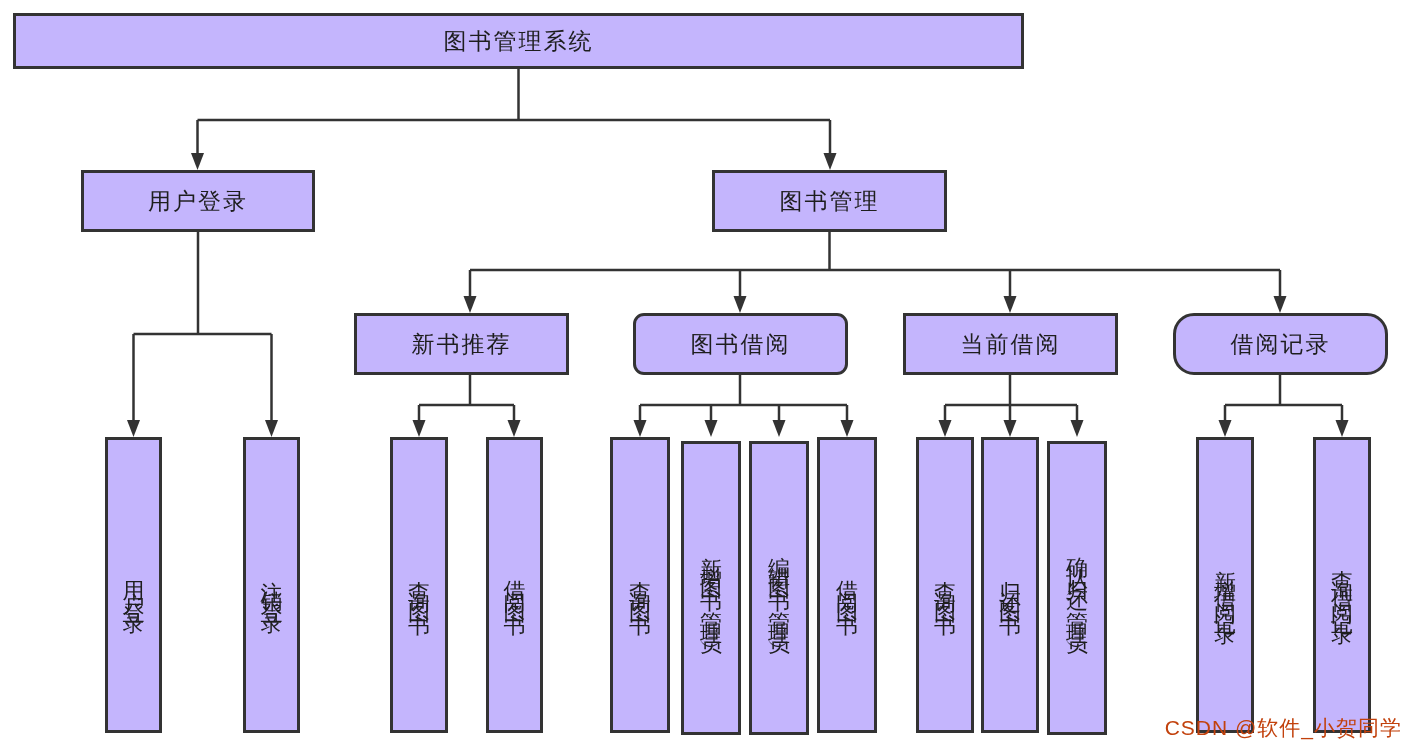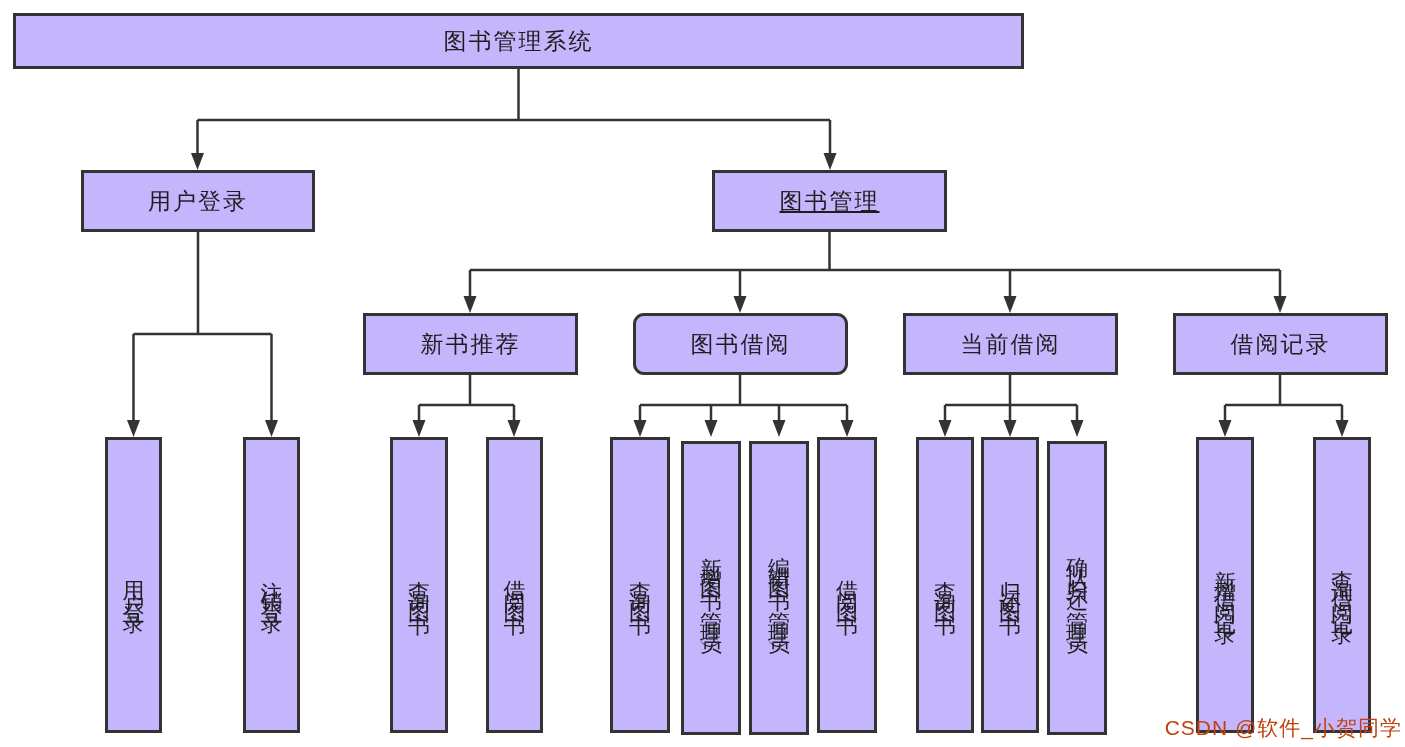--- a/index.html
+++ b/index.html
@@ -128,34 +128,34 @@
     </g>
   </svg>
 
   <div class="box hnode" style="left:13px; top:13px; width:1011px; height:56px;">
     <span>图书管理系统</span>
   </div>
 
   <div class="box hnode" style="left:81px; top:170px; width:234px; height:62px;">
     <span>用户登录</span>
   </div>
-  <div class="box hnode" style="left:712px; top:170px; width:235px; height:62px;text-decoration:underline;">
+  <div class="box hnode" style="left:712px; top:170px; width:235px; height:62px;">
     <span>图书管理</span>
   </div>
 
-  <div class="box hnode" style="left:363px; top:313px; width:215px; height:62px;">
+  <div class="box hnode" style="left:354px; top:313px; width:215px; height:62px;">
     <span>新书推荐</span>
   </div>
   <div class="box hnode" style="left:633px; top:313px; width:215px; height:62px;border-radius:11px;">
     <span>图书借阅</span>
   </div>
   <div class="box hnode" style="left:903px; top:313px; width:215px; height:62px;">
     <span>当前借阅</span>
   </div>
-  <div class="box hnode" style="left:1173px; top:313px; width:215px; height:62px;">
+  <div class="box hnode" style="left:1173px; top:313px; width:215px; height:62px;border-radius:21px;">
     <span>借阅记录</span>
   </div>
 
   <div class="box vnode" style="left:105px; top:437px; width:57px; height:296px;">
     <span>用户登录</span>
   </div>
   <div class="box vnode" style="left:243px; top:437px; width:57px; height:296px;">
     <span>注销登录</span>
   </div>
 

